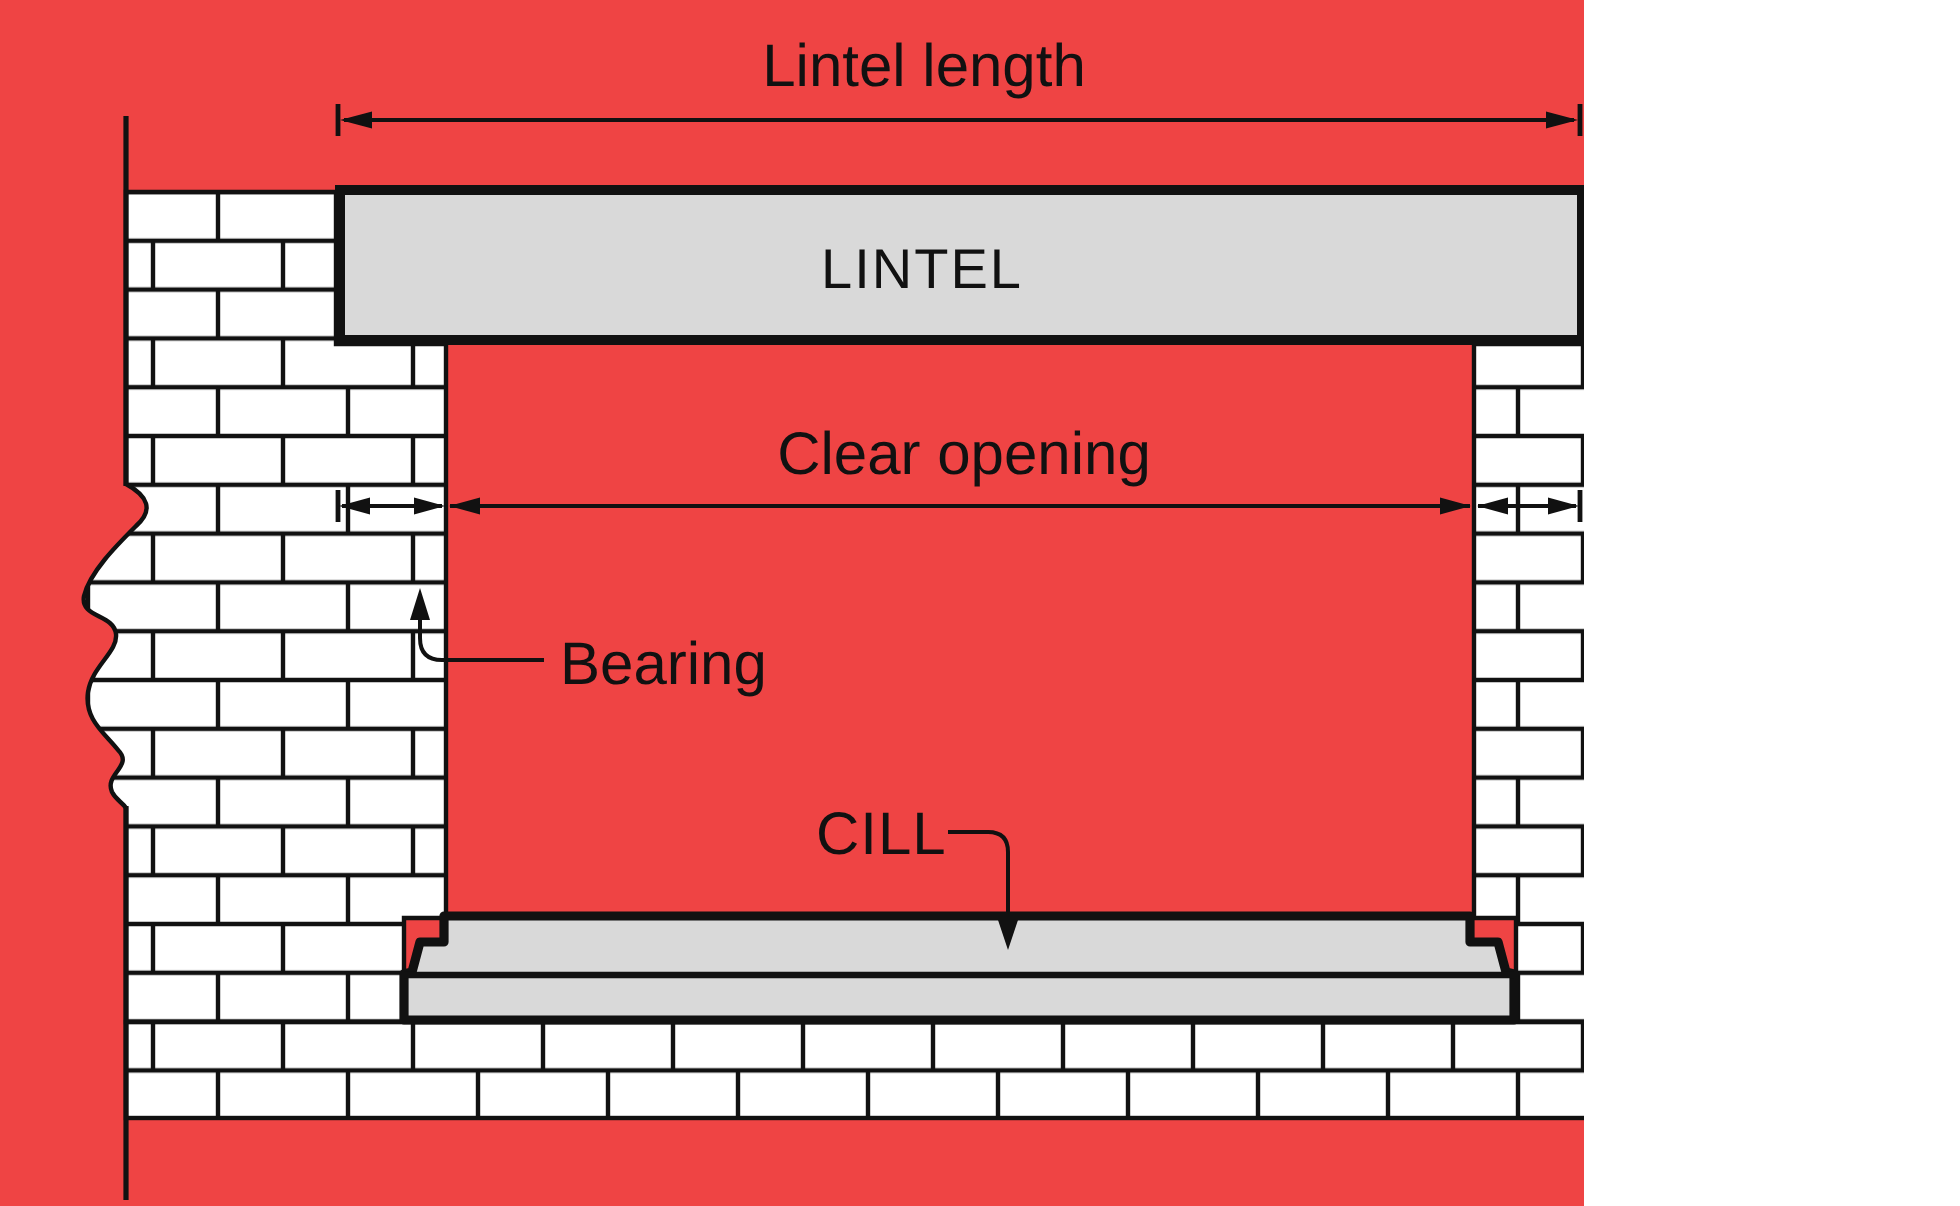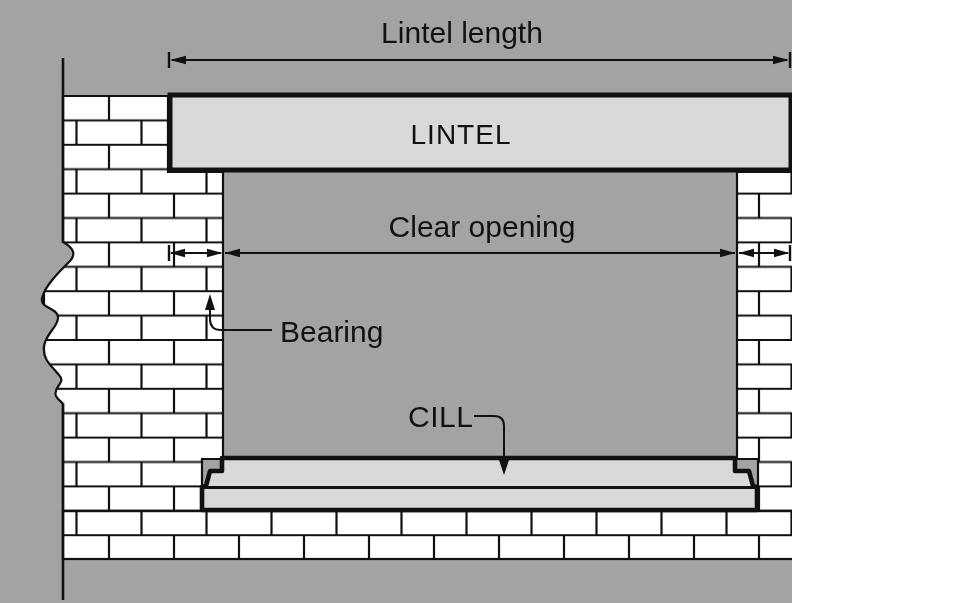--- a/index.html
+++ b/index.html
@@ -1,16 +1,16 @@
 <!DOCTYPE html>
 <html><head>
 <meta charset="utf-8">
 <style>
   html,body{margin:0;padding:0;background:#ffffff;}
-  .stage{width:792px;height:603px;position:relative;background:#a3a3a3;overflow:hidden;}
+  .stage{width:792px;height:603px;position:relative;background:#ef4444;overflow:hidden;}
   svg{display:block;}
   .lbl{font-family:"Liberation Sans", sans-serif;fill:#111111;}
   .fs30{font-size:30px;}
   .fs28{font-size:28px;}
   .mid{text-anchor:middle;}
 </style>
 </head>
 <body>
 
 <div class="stage">

